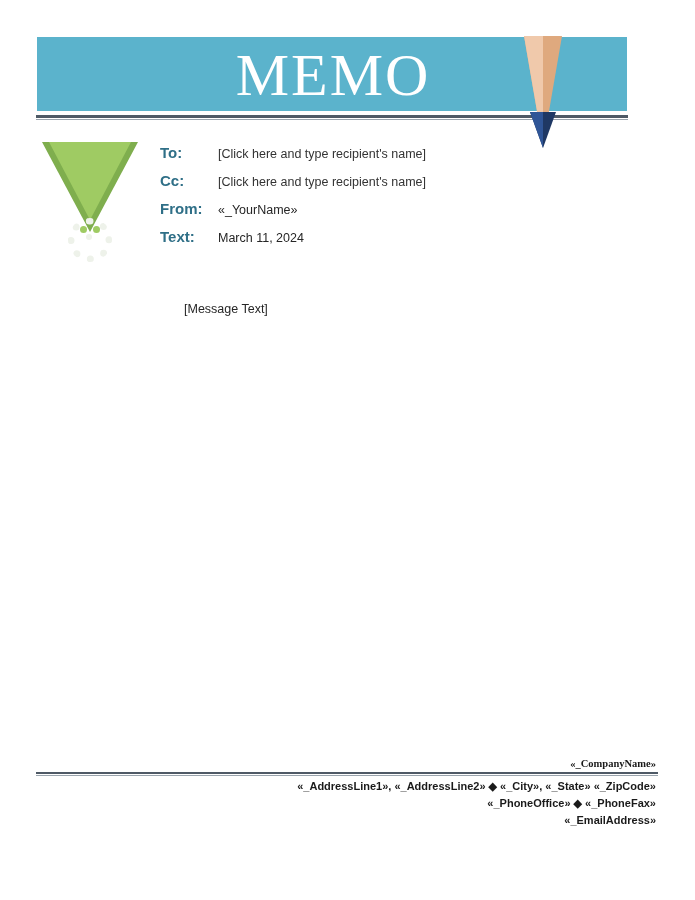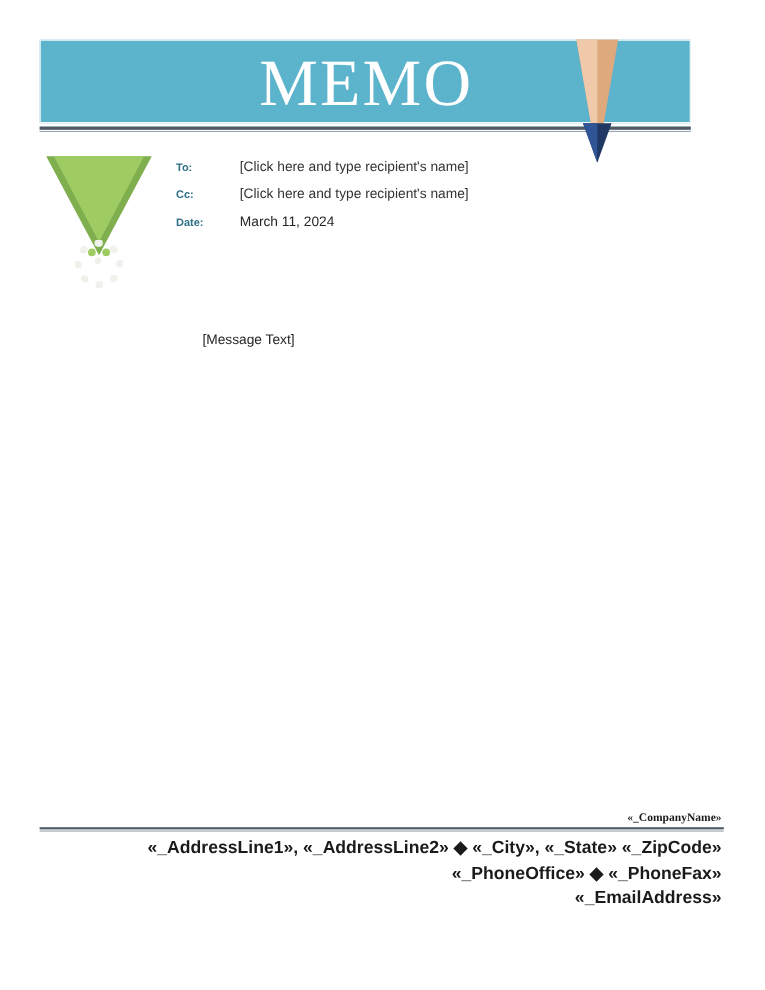--- a/index.html
+++ b/index.html
@@ -165,21 +165,21 @@
   .field-row {
     display: flex;
     align-items: baseline;
     margin-bottom: 11px;
   }
   .field-label {
     width: 58px;
     flex: 0 0 58px;
     color: #2f6f87;
     font-weight: bold;
-    font-size: 10px;
+    font-size: 15px;
   }
   .field-value {
     color: #262626;
     font-size: 12.5px;
   }
   .field-value.placeholder {
     color: #333333;
   }
 
   .message-text {
@@ -210,21 +210,21 @@
     margin-top: 3px;
     height: 2px;
     background: #4f5a66;
   }
   .footer-rule-2 {
     margin-top: 1px;
     height: 1px;
     background: #9aa4ad;
   }
   .footer-line {
-    font-size: 16px;
+    font-size: 11px;
     font-weight: bold;
     color: #1a1a1a;
     margin-top: 4px;
     padding-right: 2px;
   }
 </style>
 </head>
 <body>
 
 <div class="page">
@@ -258,23 +258,27 @@
     <div class="field-row">
       <div class="field-label">To:</div>
       <div class="field-value placeholder">[Click here  and type recipient's name]</div>
     </div>
 
     <div class="field-row">
       <div class="field-label">Cc:</div>
       <div class="field-value placeholder">[Click here  and type recipient's name]</div>
     </div>
 
-
-    <div class="field-row">
-      <div class="field-label">Date:</div>
+    <div class="field-row">
+      <div class="field-label">From:</div>
+      <div class="field-value">«_YourName»</div>
+    </div>
+
+    <div class="field-row">
+      <div class="field-label">Text:</div>
       <div class="field-value">March 11, 2024</div>
     </div>
 
 
   </div>
 
   <div class="message-text">[Message Text]</div>
 
   <div class="footer">
     <div class="footer-company">«_CompanyName»</div>

